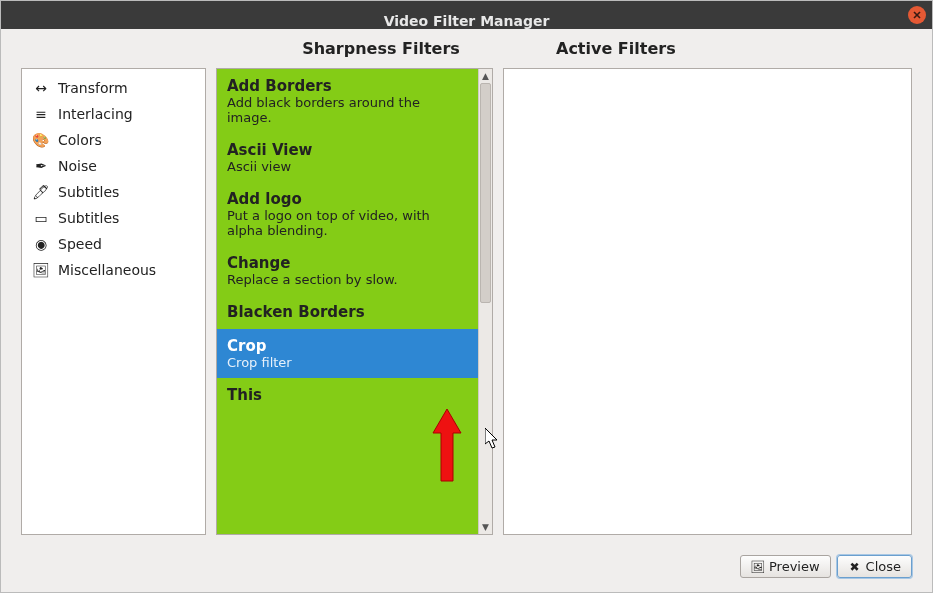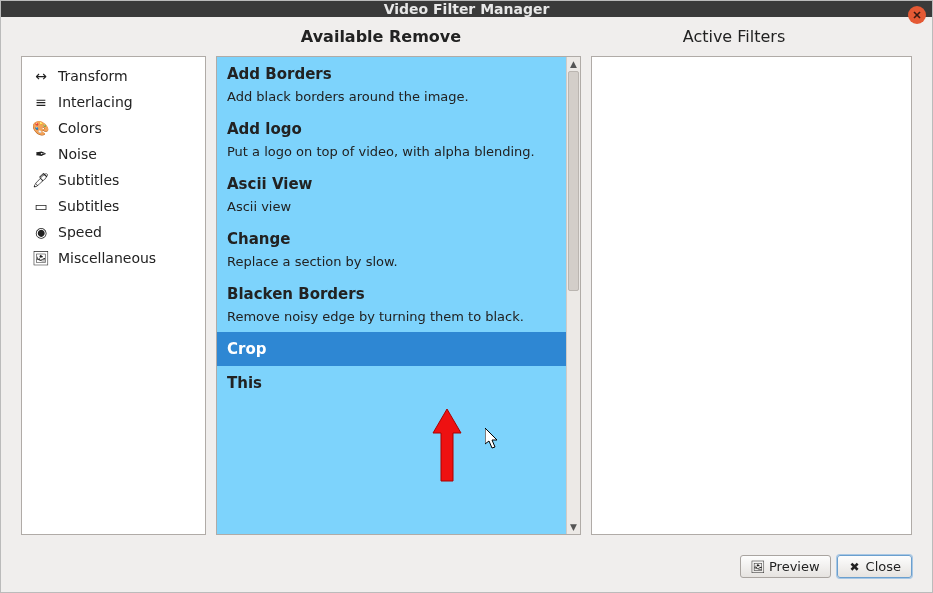--- a/index.html
+++ b/index.html
@@ -1,34 +1,34 @@
 <!DOCTYPE html>
 <html><head>
 <meta charset="utf-8">
 <style>
 html,body{margin:0;padding:0;font-family:"DejaVu Sans","Liberation Sans",Arial,sans-serif;font-size:13px;color:#222;background:#fff}
 *{box-sizing:border-box}
 .window{width:933px;height:593px;background:#f0eeed;display:flex;flex-direction:column;border:1px solid #bbb;position:relative}
-.titlebar{height:16px;background:#3a3a3a;color:#e8e8e8;display:flex;align-items:flex-start;justify-content:center;position:relative;font-weight:700;font-size:14px}
+.titlebar{height:28px;background:#3a3a3a;color:#e8e8e8;display:flex;align-items:flex-end;justify-content:center;position:relative;font-weight:700;font-size:14px}
 .close-btn{position:absolute;right:6px;top:5px;width:18px;height:18px;border-radius:50%;background:#e55934;display:flex;align-items:center;justify-content:center;cursor:pointer}
 .close-btn svg{display:block}
 .client{flex:1;display:flex;flex-direction:column;padding:0}
 .headings{display:flex;padding:0 20px;margin-top:10px}
 .headings .h-cat{width:185px}
 .headings .h-avail{width:350px;text-align:center;font-weight:700;font-size:16px}
-.headings .h-active{flex:1;text-align:center;font-weight:400;font-size:16px}
+.headings .h-active{flex:1;text-align:left;font-weight:700;font-size:16px}
 .panels{display:flex;gap:10px;padding:10px 20px 10px 20px;flex:1;min-height:0}
 .cat-panel{width:185px;border:1px solid #b0aba7;background:#fff;padding:6px 0}
 .cat-item{display:flex;align-items:center;gap:8px;padding:4px 10px;cursor:pointer;font-size:14px}
 .cat-item .ico{width:18px;height:18px;display:flex;align-items:center;justify-content:center;font-size:14px}
-.avail-panel{width:365px;border:1px solid #b0aba7;background:#7dd3fc;display:flex;position:relative}
+.avail-panel{width:277px;border:1px solid #b0aba7;background:#84cc16;display:flex;position:relative}
 .avail-list{flex:1;overflow:auto}
 .avail-item{padding:8px 10px;border-bottom:0;cursor:pointer}
 .avail-item .name{font-weight:700;font-size:15px}
-.avail-item .desc{font-size:13px;color:#222;margin-top:6px}
+.avail-item .desc{font-size:13px;color:#222;margin-top:0}
 .avail-item.selected{background:#2e87d3;color:#fff}
 .avail-item.selected .desc{color:#e6f0fa}
 .scrollbar{width:14px;background:#ece9e6;border-left:1px solid #d0cbc6;position:relative}
 .scroll-thumb{position:absolute;left:1px;right:1px;background:#d3cec9;border:1px solid #bab5b0;border-radius:2px}
 .scroll-arrow{position:absolute;left:0;right:0;height:14px;display:flex;align-items:center;justify-content:center;font-size:9px;color:#555;cursor:pointer}
 .active-panel{flex:1;border:1px solid #b0aba7;background:#fff}
 .footer{display:flex;justify-content:flex-end;gap:6px;padding:10px 20px 14px 20px}
 .btn{display:flex;align-items:center;gap:4px;padding:3px 10px;border:1px solid #a9a4a0;background:linear-gradient(#fdfdfd,#e6e3e0);border-radius:3px;font-size:13px;cursor:pointer}
 .btn.default{border-color:#6b9fce;box-shadow:0 0 0 1px #a8c7e4}
 .btn .ico{width:14px;height:14px;display:flex;align-items:center;justify-content:center;font-size:12px}
@@ -48,21 +48,21 @@
         <line x1="2" y1="2" x2="8" y2="8" stroke="#3a1a12" stroke-width="1.6"></line>
         <line x1="8" y1="2" x2="2" y2="8" stroke="#3a1a12" stroke-width="1.6"></line>
       </svg>
     </div>
   </div>
 
   <div class="client">
 
     <div class="headings">
       <div class="h-cat"></div>
-      <div class="h-avail">Available Remove</div>
+      <div class="h-avail">Sharpness Filters</div>
       <div class="h-active">Active Filters</div>
     </div>
 
     <div class="panels">
 
       <div class="cat-panel">
         <div class="cat-item">
           <span class="ico">↔</span>
           <span>Transform</span>
         </div>
@@ -96,37 +96,37 @@
         </div>
       </div>
 
       <div class="avail-panel">
         <div class="avail-list">
           <div class="avail-item">
             <div class="name">Add Borders</div>
             <div class="desc">Add black borders around the image.</div>
           </div>
           <div class="avail-item">
+            <div class="name">Ascii View</div>
+            <div class="desc">Ascii view</div>
+          </div>
+          <div class="avail-item">
             <div class="name">Add logo</div>
             <div class="desc">Put a logo on top of video, with alpha blending.</div>
-          </div>
-          <div class="avail-item">
-            <div class="name">Ascii View</div>
-            <div class="desc">Ascii view</div>
           </div>
           <div class="avail-item">
             <div class="name">Change</div>
             <div class="desc">Replace a section by slow.</div>
           </div>
           <div class="avail-item">
             <div class="name">Blacken Borders</div>
-            <div class="desc">Remove noisy edge by turning them to black.</div>
           </div>
           <div class="avail-item selected">
             <div class="name">Crop</div>
+            <div class="desc">Crop filter</div>
           </div>
           <div class="avail-item">
             <div class="name">This</div>
           </div>
         </div>
         <div class="scrollbar">
           <div class="scroll-arrow" style="top:0">▲</div>
           <div class="scroll-thumb" style="top:14px;height:220px"></div>
           <div class="scroll-arrow" style="bottom:0">▼</div>
         </div>

